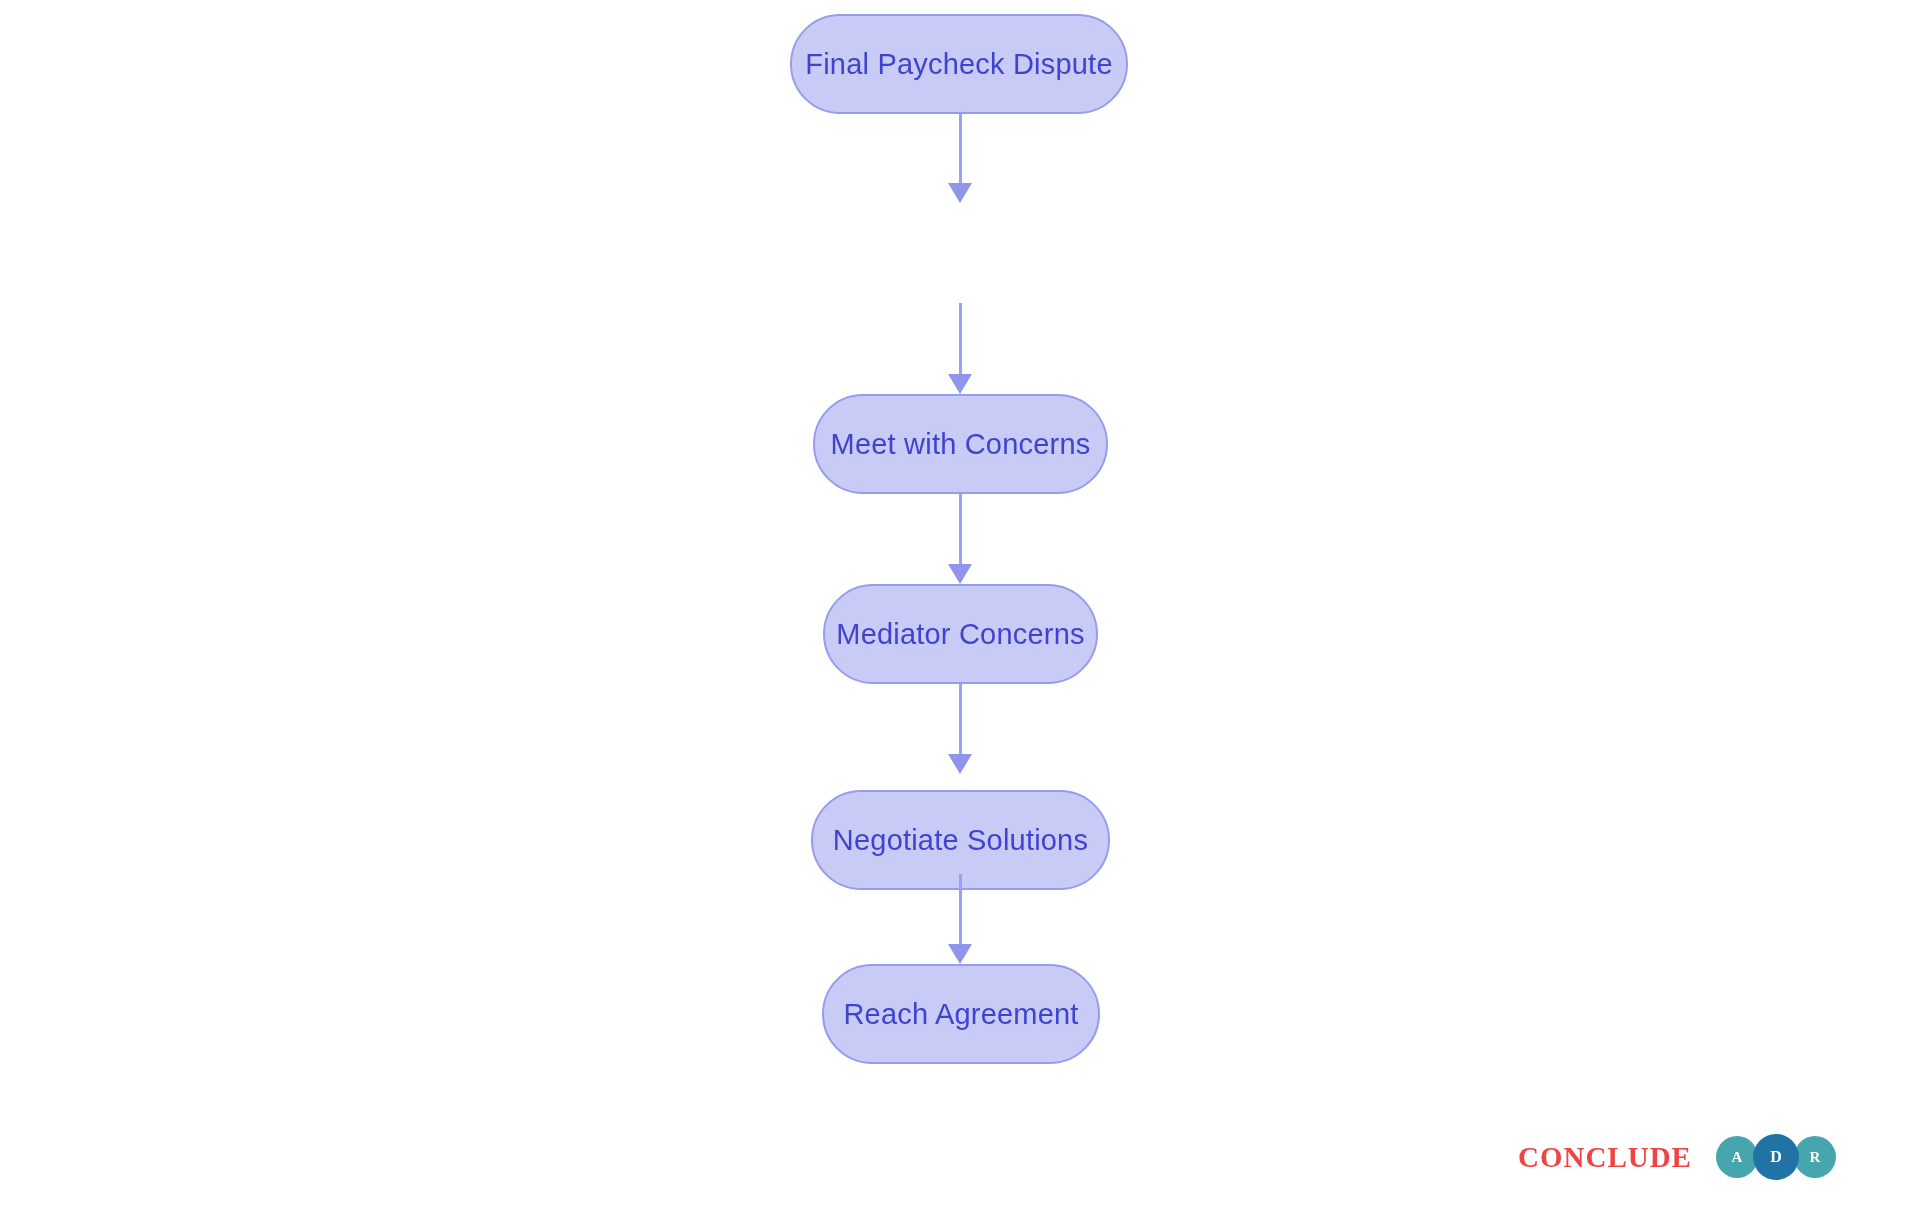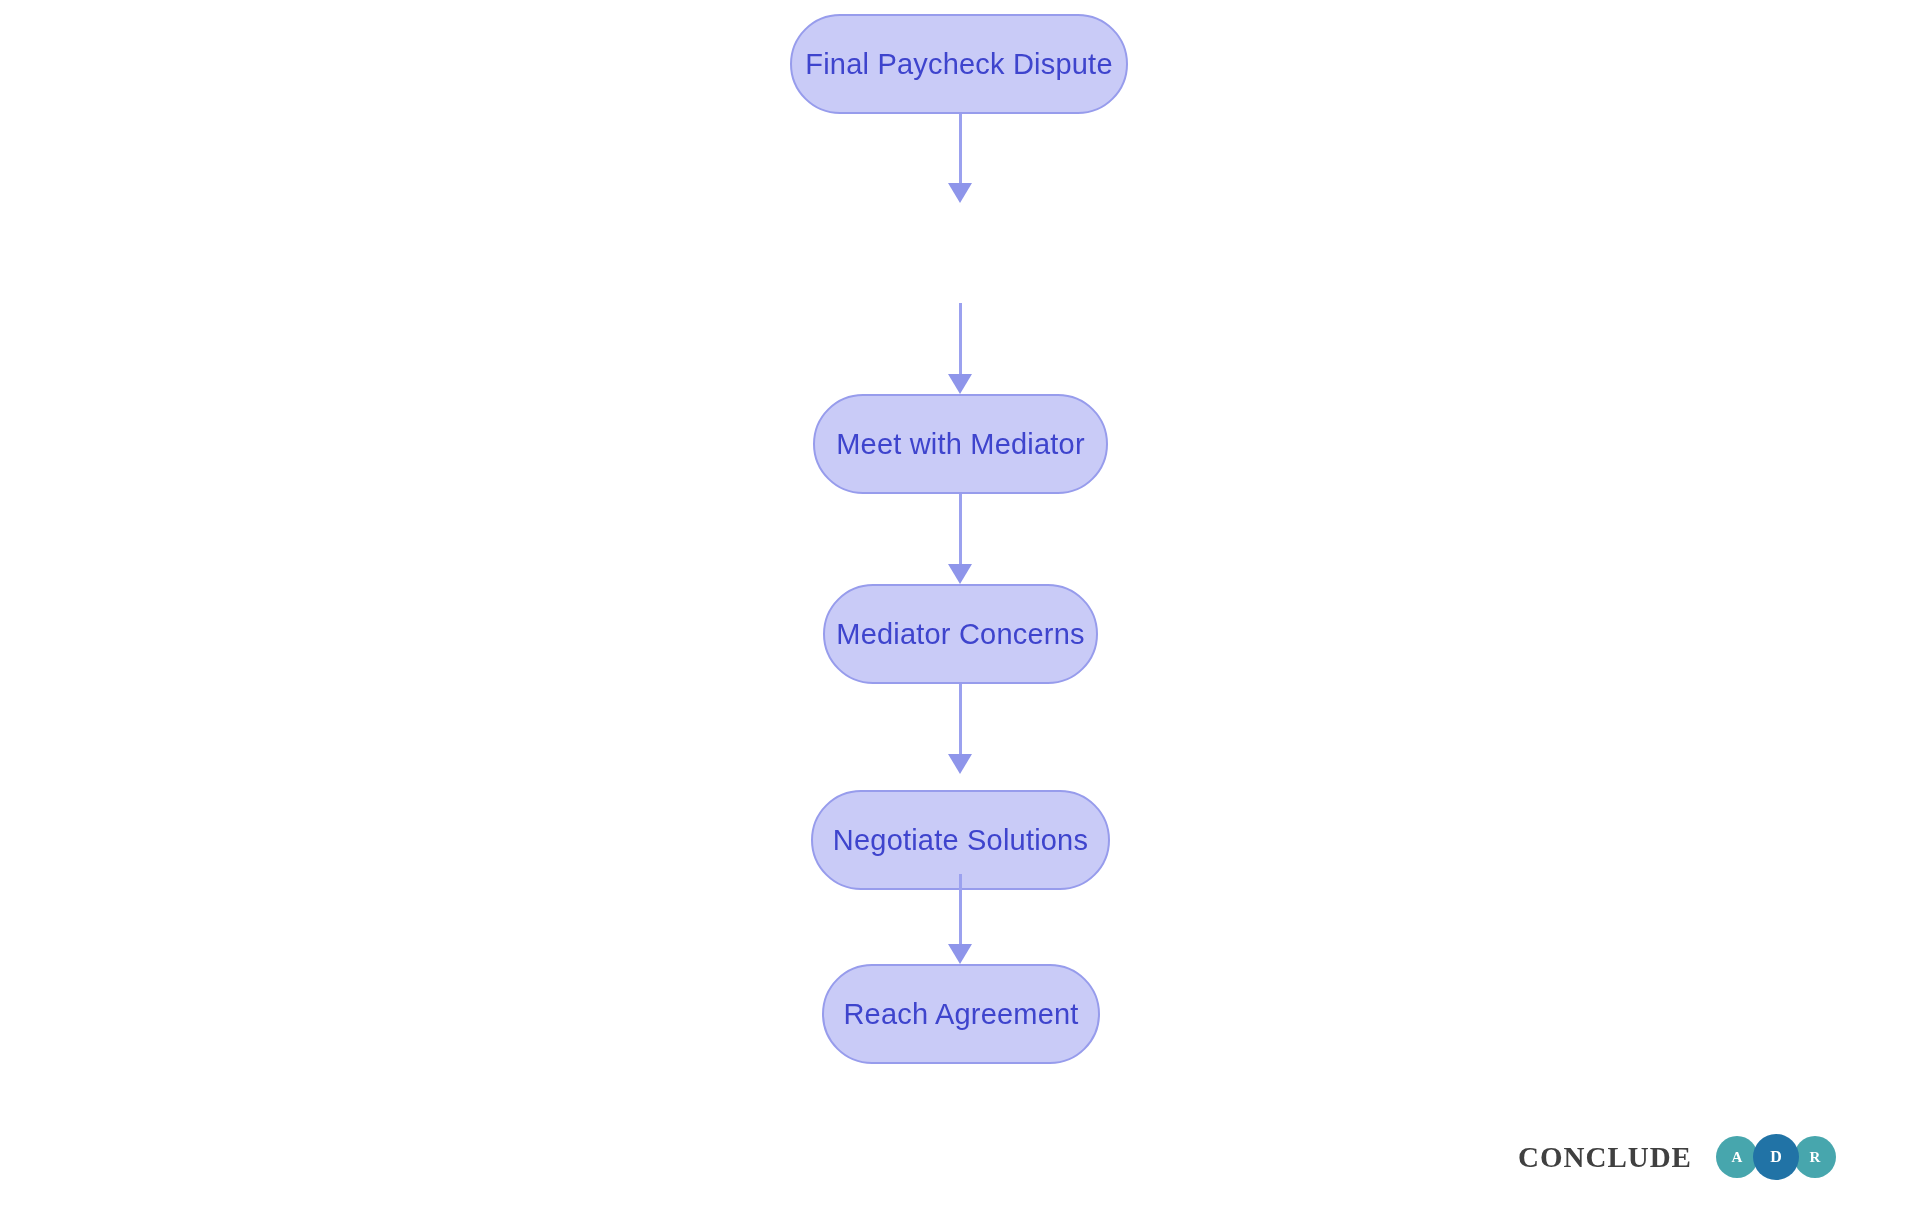--- a/index.html
+++ b/index.html
@@ -57,21 +57,21 @@
     top: 1134px;
     height: 46px;
     display: flex;
     align-items: center;
   }
   .brand-wordmark {
     font-family: "Liberation Serif", serif;
     font-weight: bold;
     font-size: 29px;
     letter-spacing: 1px;
-    color: #404040;
+    color: #ef4444;
     white-space: nowrap;
   }
   .brand-badges {
     display: flex;
     align-items: center;
     margin-left: 24px;
     position: relative;
   }
   .badge {
     border-radius: 50%;
@@ -114,21 +114,21 @@
     <div class="arrow-head"></div>
   </div>
 
 
   <div class="arrow" style="left:948px; top:303px; height:91px;">
     <div class="arrow-shaft"></div>
     <div class="arrow-head"></div>
   </div>
 
   <div class="node" style="left:813px; top:394px; width:295px;">
-    <span class="node-label">Meet with Mediator</span>
+    <span class="node-label">Meet with Concerns</span>
   </div>
 
   <div class="arrow" style="left:948px; top:494px; height:90px;">
     <div class="arrow-shaft"></div>
     <div class="arrow-head"></div>
   </div>
 
   <div class="node" style="left:823px; top:584px; width:275px;">
     <span class="node-label">Mediator Concerns</span>
   </div>

